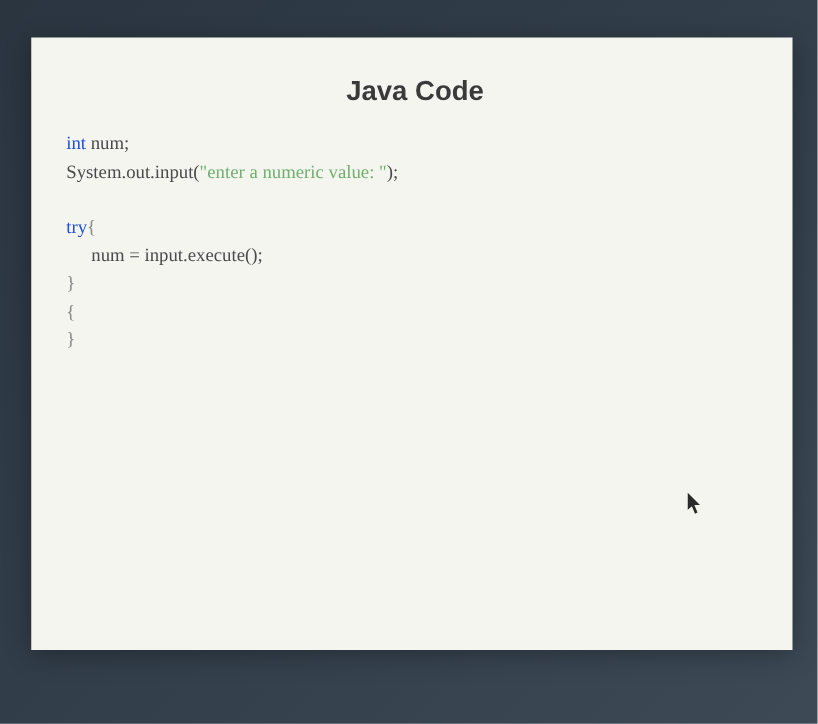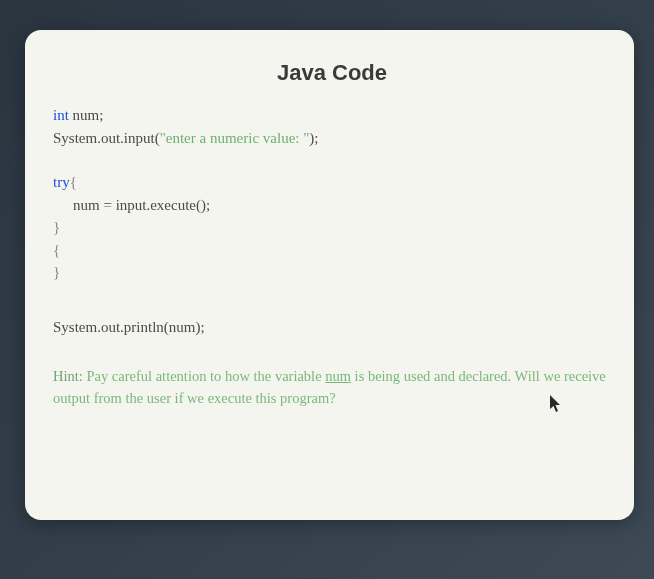--- a/index.html
+++ b/index.html
@@ -11,21 +11,21 @@
       width: 654px;
       height: 579px;
       background: linear-gradient(135deg, #2a3540 0%, #323e4a 50%, #3d4a56 100%);
       font-family: Georgia, 'Times New Roman', serif;
       padding: 30px 20px 40px 25px;
       position: relative;
       overflow: hidden;
     }
     .card {
       background: #f5f5f0;
-      border-radius: 16px;
+      border-radius: 0;
       box-shadow: 0 4px 20px rgba(0,0,0,0.3);
       padding: 30px 23px 30px 28px;
       width: 100%;
       min-height: 490px;
       position: relative;
     }
     .title {
       text-align: center;
       font-size: 22px;
       font-weight: bold;
@@ -90,25 +90,21 @@
   <div class="code-area">
     <div class="code-line"><span class="kw">int</span><span> num;</span></div>
     <div class="code-line"><span>System.out.input(</span><span class="str">"enter a numeric value: "</span><span>);</span></div>
     <div class="blank"></div>
     <div class="code-line"><span class="kw">try</span><span class="faded">{</span></div>
     <div class="code-line indent1">num = input.execute();</div>
     <div class="code-line faded">}</div>
     <div class="code-line faded">{</div>
     <div class="code-line faded">}</div>
     <div class="blank-lg"></div>
-    <div class="code-line">System.out.println(num);</div>
   </div>
 
-  <div class="hint">
-    <span class="label">Hint:</span><span> Pay careful attention to how the variable </span><span class="underline">num</span><span> is being used and declared. Will we receive output from the user if we execute this program?</span>
-  </div>
 
   <div class="cursor">
     <svg width="14" height="18" viewBox="0 0 14 18">
         <path d="M0 0 L0 14 L3.5 11 L6 17 L8 16 L5.5 10 L10 10 Z" fill="#2a2a2a"></path>
       </svg>
   </div>
 </div>
 
 </body></html>

